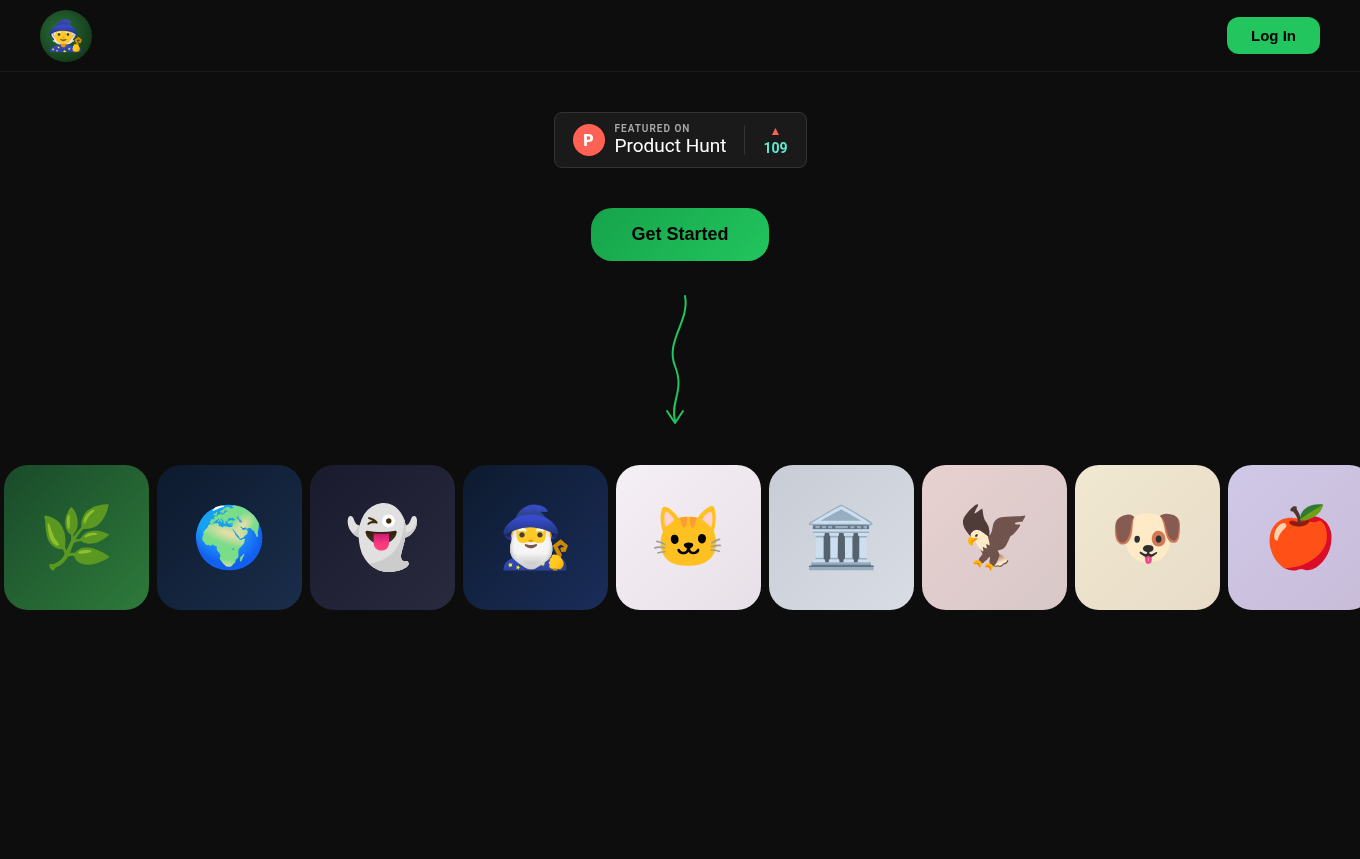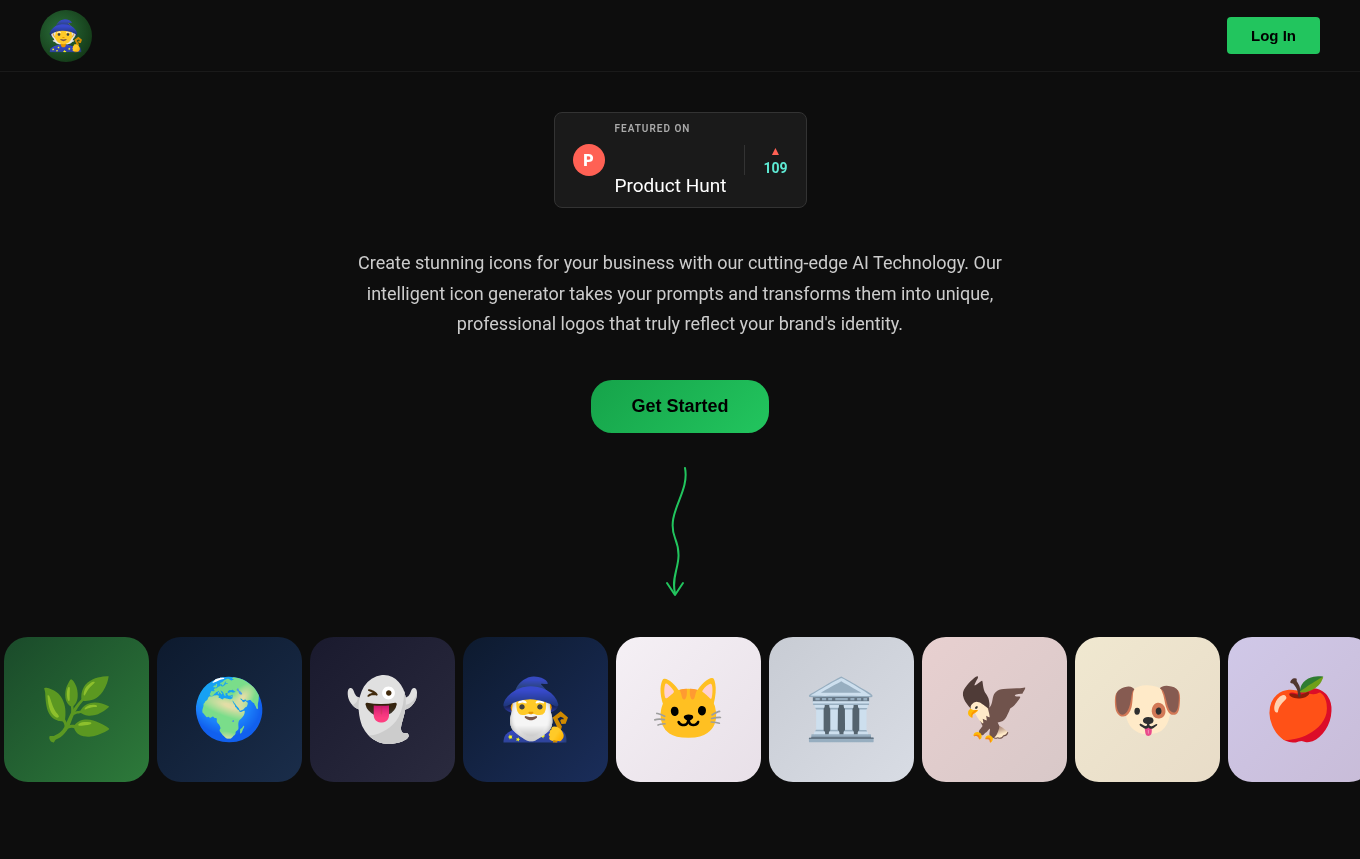--- a/index.html
+++ b/index.html
@@ -61,21 +61,21 @@
 
     .nav-links a.active {
       color: #4ade80;
     }
 
     .login-btn {
       background-color: #22c55e;
       color: #000000;
       border: none;
       padding: 10px 24px;
-      border-radius: 4px;
+      border-radius: 12px;
       font-size: 15px;
       font-weight: 600;
       cursor: pointer;
     }
 
     
     .hero {
       display: flex;
       flex-direction: column;
       align-items: center;
@@ -106,21 +106,20 @@
       justify-content: center;
       color: white;
       font-weight: 900;
       font-size: 16px;
     }
 
     .ph-text {
       display: flex;
       flex-direction: column;
       align-items: flex-start;
-      gap: 40px;
     }
 
     .ph-featured {
       font-size: 10px;
       color: #aaa;
       letter-spacing: 1px;
       font-weight: 600;
     }
 
     .ph-name {
@@ -267,21 +266,20 @@
       <span class="ph-name">Product Hunt</span>
     </div>
     <div class="ph-divider"></div>
     <div class="ph-votes">
       <span class="ph-triangle">▲</span>
       <span class="ph-count">109</span>
     </div>
   </div>
 
 
-  <p class="subtitle">Create stunning icons for your business with our cutting-edge AI Technology. Our intelligent icon generator takes your prompts and transforms them into unique, professional logos that truly reflect your brand's identity.</p>
 
   <button class="cta-btn">Get Started</button>
 
   <div class="arrow-wrapper">
     <svg width="50" height="140" viewBox="0 0 50 140" class="arrow-svg">
       <path d="M 30 5 C 35 30, 10 50, 20 75 C 30 100, 15 110, 20 130" stroke="#22c55e" stroke-width="2" fill="none" stroke-linecap="round"></path>
       <path d="M 12 120 L 20 132 L 28 120" stroke="#22c55e" stroke-width="2" fill="none" stroke-linecap="round" stroke-linejoin="round"></path>
     </svg>
   </div>
 

